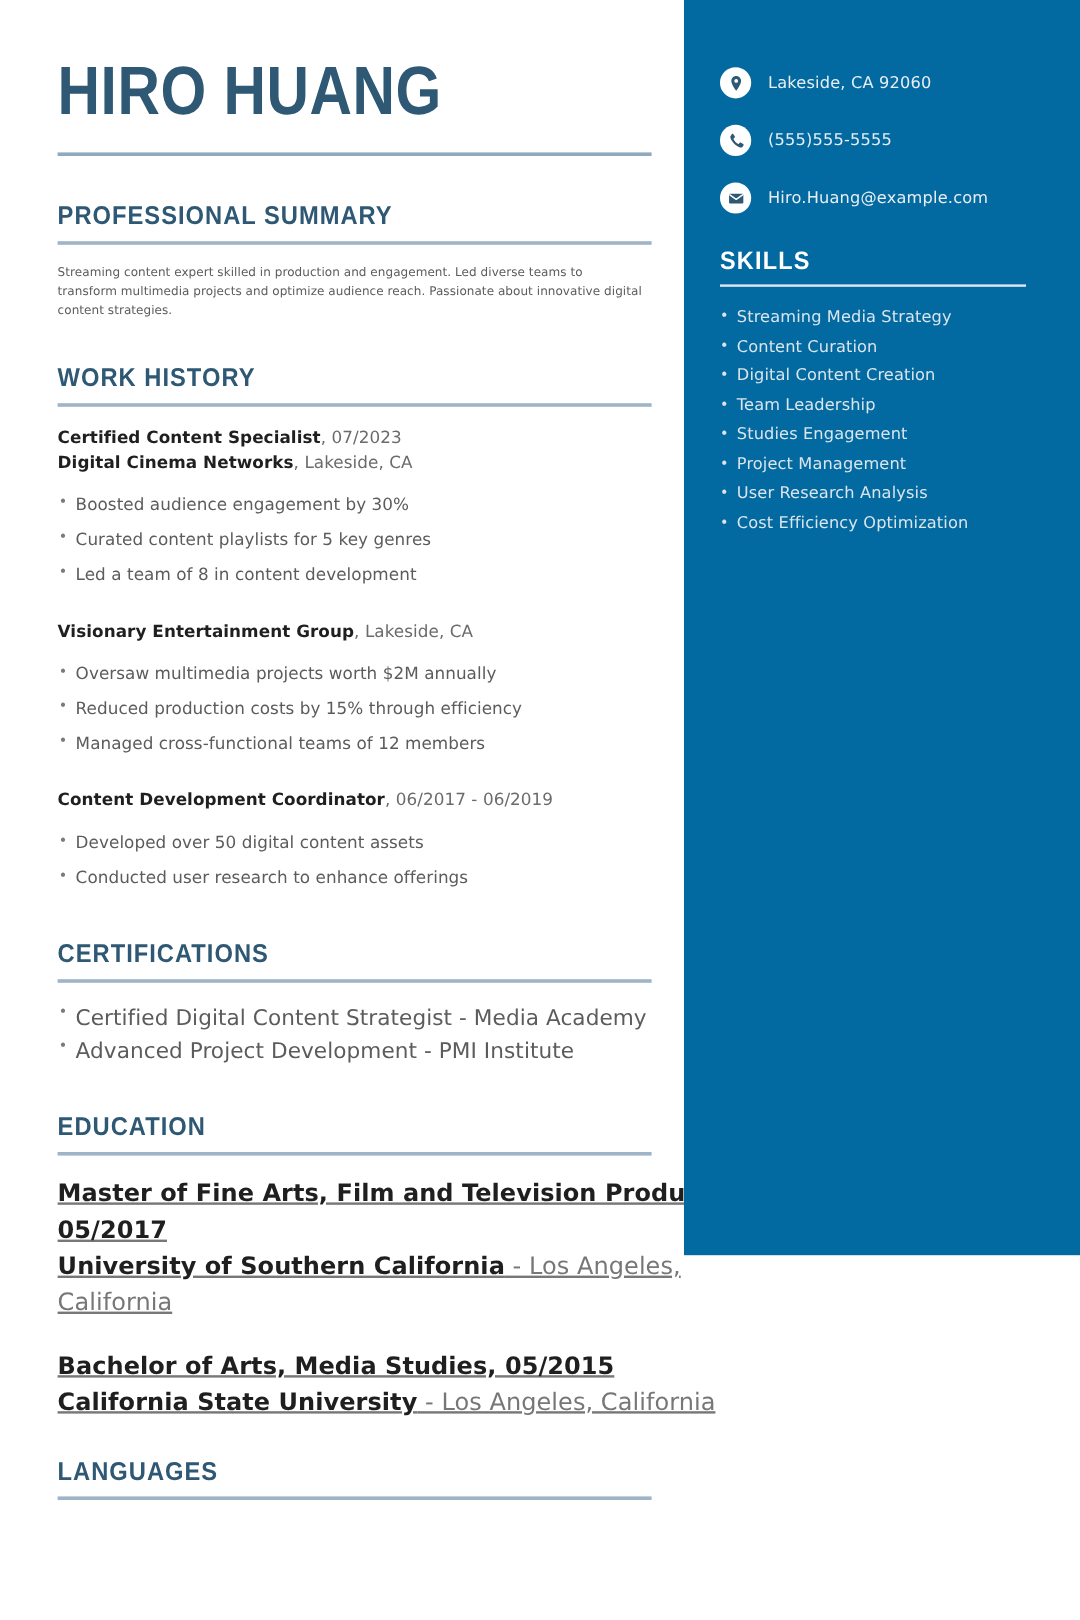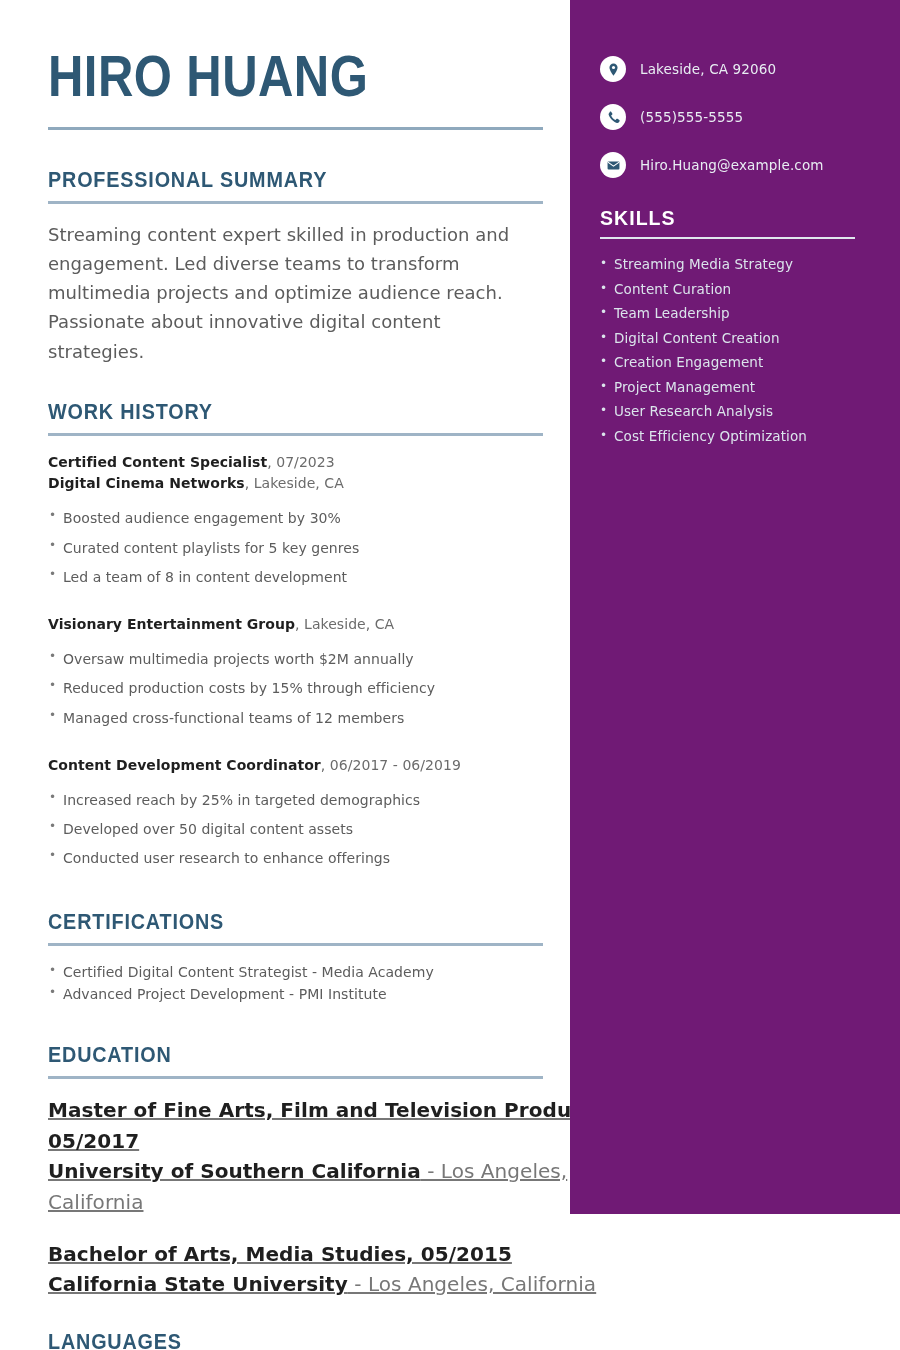--- a/index.html
+++ b/index.html
@@ -22,22 +22,22 @@
     height: 1350px;
     background: #ffffff;
   }
 
   
   .sidebar {
     position: absolute;
     top: 0;
     left: 570px;
     width: 330px;
-    height: 1214px;
-    background: #701a75;
+    height: 1046px;
+    background: #0369a1;
     padding: 56px 32px 0 30px;
   }
 
   .contact-list { margin: 0; }
 
   .contact-row {
     display: flex;
     align-items: center;
     margin-bottom: 22px;
   }
@@ -149,21 +149,21 @@
 
   .section-rule {
     height: 3px;
     background: #9fb4c6;
     width: 495px;
     margin-bottom: 16px;
   }
 
   .summary-text {
     color: #5c5c5c;
-    font-size: 18px;
+    font-size: 10px;
     font-family: "DejaVu Sans", sans-serif;
     line-height: 1.62;
     width: 490px;
     letter-spacing: 0.05px;
   }
 
   .gap-after-summary { height: 34px; }
   .gap-after-work    { height: 36px; }
   .gap-after-certs   { height: 36px; }
   .gap-after-edu     { height: 30px; }
@@ -204,21 +204,21 @@
     position: absolute;
     left: 1px;
     top: 4px;
     font-size: 12px;
     color: #7a7a7a;
   }
 
   .cert-list { list-style: none; }
   .cert-item {
     color: #5c5c5c;
-    font-size: 14px;
+    font-size: 18px;
     font-family: "DejaVu Sans", sans-serif;
     line-height: 1.28;
     padding: 2px 0 3px 15px;
     position: relative;
     letter-spacing: 0.05px;
   }
   .cert-item::before {
     content: "•";
     position: absolute;
     left: 1px;
@@ -280,21 +280,20 @@
         <ul class="bullets">
           <li class="bullet">Oversaw multimedia projects worth $2M annually</li>
           <li class="bullet">Reduced production costs by 15% through efficiency</li>
           <li class="bullet">Managed cross-functional teams of 12 members</li>
         </ul>
       </div>
 
       <div class="job">
         <div class="job-title-line"><span class="strong">Content Development Coordinator</span><span>, 06/2017 - 06/2019</span></div>
         <ul class="bullets">
-          <li class="bullet">Increased reach by 25% in targeted demographics</li>
           <li class="bullet">Developed over 50 digital content assets</li>
           <li class="bullet">Conducted user research to enhance offerings</li>
         </ul>
       </div>
     </div>
     <div class="gap-after-work"></div>
 
     <div class="section">
       <div class="section-heading">CERTIFICATIONS</div>
       <div class="section-rule"></div>
@@ -362,23 +361,23 @@
       </div>
 
     </div>
 
     <div class="sidebar-section">
       <div class="sidebar-heading">SKILLS</div>
       <div class="sidebar-rule"></div>
       <ul class="skill-list">
         <li class="skill-item">Streaming Media Strategy</li>
         <li class="skill-item">Content Curation</li>
+        <li class="skill-item">Digital Content Creation</li>
         <li class="skill-item">Team Leadership</li>
-        <li class="skill-item">Digital Content Creation</li>
-        <li class="skill-item">Creation Engagement</li>
+        <li class="skill-item">Studies Engagement</li>
         <li class="skill-item">Project Management</li>
         <li class="skill-item">User Research Analysis</li>
         <li class="skill-item">Cost Efficiency Optimization</li>
       </ul>
     </div>
 
   </div>
 
 </div>
 

